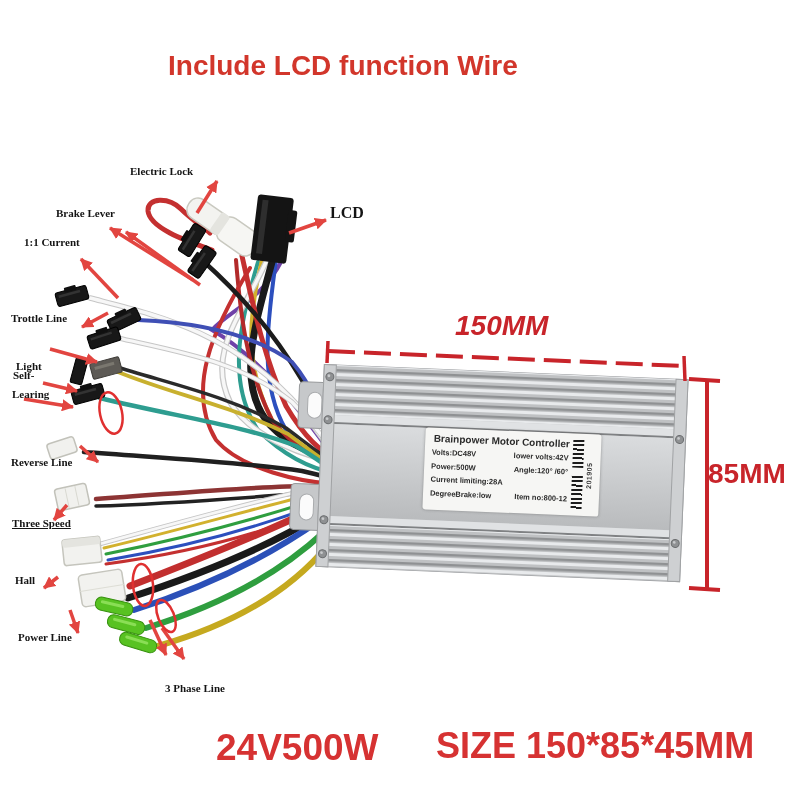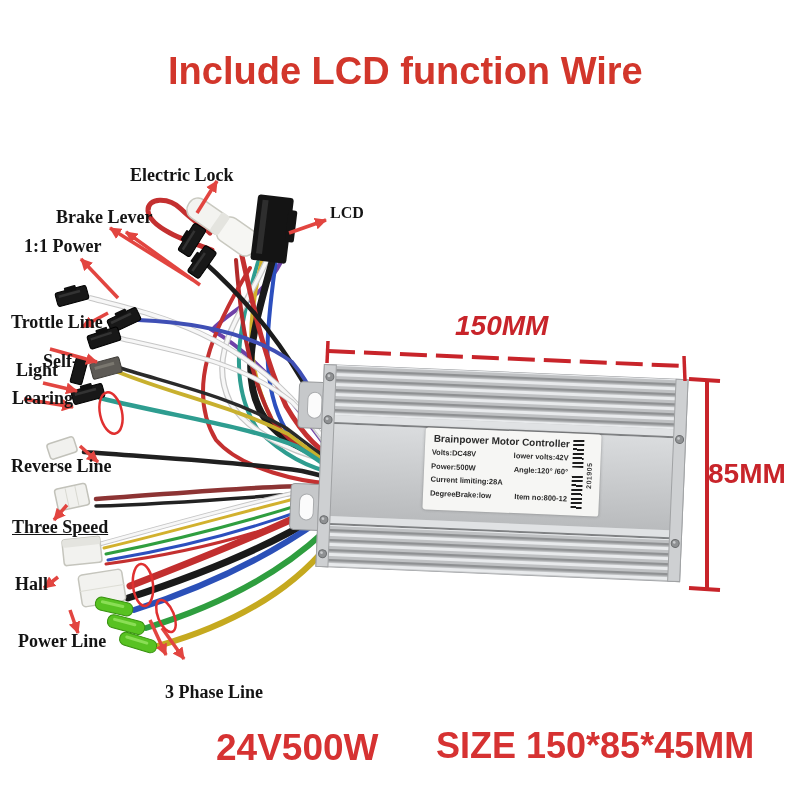--- a/index.html
+++ b/index.html
@@ -1,21 +1,21 @@
 <!DOCTYPE html>
 <html><head>
 <meta charset="utf-8">
 <style>
   html,body{margin:0;padding:0;}
   body{width:800px;height:800px;position:relative;background:#ffffff;overflow:hidden;
        font-family:"Liberation Sans",sans-serif;}
   .abs{position:absolute;white-space:nowrap;}
   #scene{position:absolute;left:0;top:0;z-index:1;}
-  .main-title{font-weight:bold;font-size:38px;color:#d2362b;letter-spacing:0;z-index:3;}
-  .wire-label{font-family:"Liberation Serif",serif;font-weight:bold;font-size:18px;color:#141414;z-index:3;}
+  .main-title{font-weight:bold;font-size:28px;color:#d2362b;letter-spacing:0;z-index:3;}
+  .wire-label{font-family:"Liberation Serif",serif;font-weight:bold;font-size:11px;color:#141414;z-index:3;}
   .wire-label.sm{font-size:16px;}
   .dim-label{font-weight:bold;font-size:28px;color:#c8242a;z-index:3;}
   .footer-text{font-weight:bold;color:#d63232;z-index:3;}
   
   .spec{left:424px;top:431px;width:176px;height:82px;background:#f6f6f4;border-radius:3px;
         box-shadow:0 0 3px rgba(60,60,60,.45);transform:rotate(2.4deg);z-index:2;
         display:flex;color:#2b2b2b;padding:0;}
   .spec-text{flex:1;padding:4px 2px 2px 7px;}
   .spec-title{font-size:10px;font-weight:bold;text-align:center;margin:1px 0 2px 0;}
   .spec-row{display:flex;justify-content:space-between;font-size:7.5px;font-weight:bold;line-height:1.8;padding-right:2px;}
@@ -233,24 +233,24 @@
     <ellipse cx="111" cy="413" rx="11" ry="21" transform="rotate(-12 111 413)"></ellipse>
     <ellipse cx="143" cy="585" rx="10" ry="21" transform="rotate(-6 143 585)"></ellipse>
     <ellipse cx="166" cy="616" rx="8" ry="17" transform="rotate(-22 166 616)"></ellipse>
   </g>
 </svg>
 
 <div class="abs main-title" style="left:168px;top:50px;">Include LCD function Wire</div>
 
 <div class="abs wire-label" style="left:130px;top:165px;">Electric Lock</div>
 <div class="abs wire-label" style="left:56px;top:207px;">Brake Lever</div>
-<div class="abs wire-label" style="left:24px;top:236px;">1:1 Power</div>
+<div class="abs wire-label" style="left:24px;top:236px;">1:1 Current</div>
 <div class="abs wire-label" style="left:11px;top:312px;">Trottle Line</div>
 <div class="abs wire-label" style="left:16px;top:360px;">Light</div>
-<div class="abs wire-label" style="left:13px;top:351px;margin-left:30px;">Self-</div>
+<div class="abs wire-label" style="left:13px;top:369px;">Self-</div>
 <div class="abs wire-label" style="left:12px;top:388px;">Learing</div>
 <div class="abs wire-label" style="left:11px;top:456px;text-align:right;">Reverse Line</div>
 <div class="abs wire-label" style="left:12px;top:517px;text-decoration:underline;">Three Speed</div>
 <div class="abs wire-label" style="left:15px;top:574px;">Hall</div>
 <div class="abs wire-label" style="left:18px;top:631px;">Power Line</div>
 <div class="abs wire-label" style="left:165px;top:682px;">3 Phase Line</div>
 <div class="abs wire-label sm" style="left:330px;top:204px;text-align:center;">LCD</div>
 
 <div class="abs dim-label" style="left:455px;top:310px;font-style:italic;">150MM</div>
 <div class="abs dim-label" style="left:708px;top:458px;">85MM</div>

